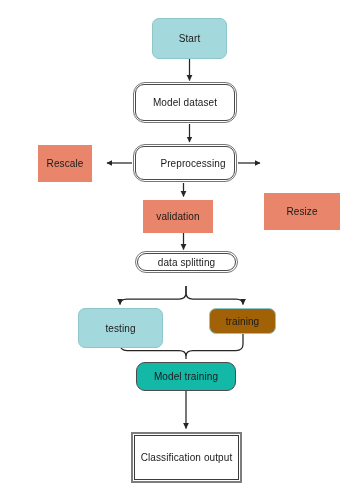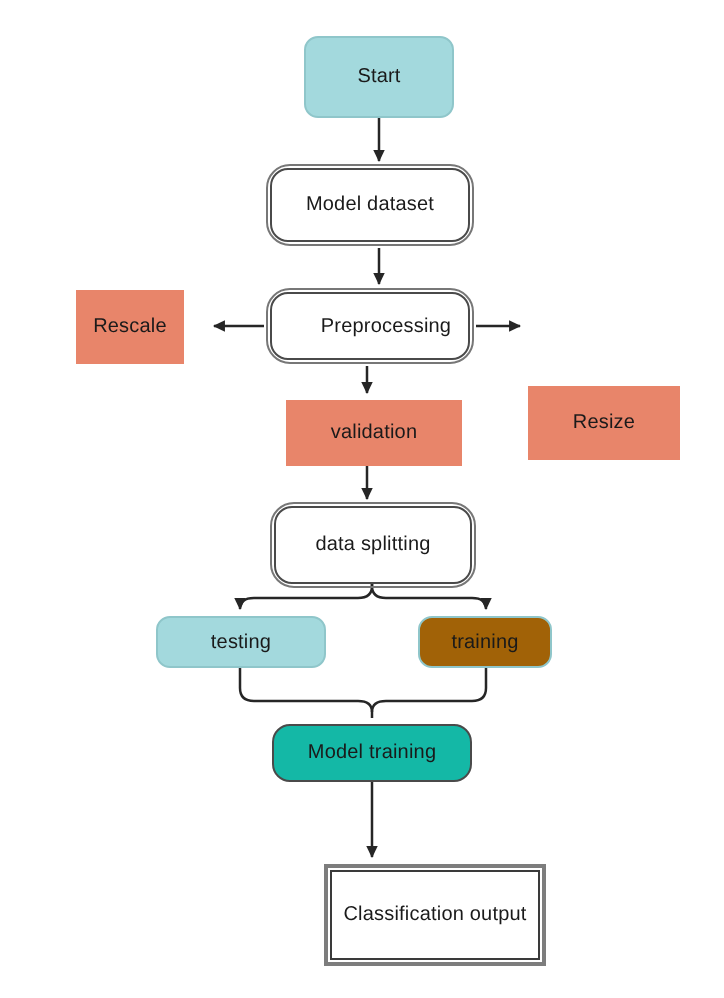--- a/index.html
+++ b/index.html
@@ -66,21 +66,20 @@
     right: -3px;
     bottom: -3px;
     border: 1px solid #777;
     border-radius: 12px;
     pointer-events: none;
   }
   
   .n-out {
     background: #ffffff;
     border: 2px solid #7d7d7d;
-    margin-left: 31px;
   }
   .n-out::before {
     content: "";
     position: absolute;
     left: 1px;
     top: 1px;
     right: 1px;
     bottom: 1px;
     border: 1px solid #3a3a3a;
     pointer-events: none;
@@ -145,29 +144,29 @@
   </div>
 
   <div class="node n-fill-rect" style="left:38px; top:145px; width:54px; height:37px; background:#e8856a; border-color:#e8856a;">
     <span class="node-label">Rescale</span>
   </div>
 
   <div class="node n-fill-rect" style="left:264px; top:145px; width:76px; height:37px; background:#e8856a; border-color:#e8856a;margin-top:48px;">
     <span class="node-label">Resize</span>
   </div>
 
-  <div class="node n-fill-rect" style="left:143px; top:200px; width:88px; height:33px; background:#e8856a; border-color:#e8856a;">
+  <div class="node n-fill-rect" style="left:143px; top:200px; width:70px; height:33px; background:#e8856a; border-color:#e8856a;">
     <span class="node-label">validation</span>
   </div>
 
-  <div class="node n-proc-dbl" style="left:137px; top:253px; width:99px; height:39px;">
+  <div class="node n-proc-dbl" style="left:137px; top:253px; width:99px; height:18px;">
     <span class="node-label">data splitting</span>
   </div>
 
-  <div class="node n-fill-round" style="left:78px; top:308px; width:85px; height:26px; background:#a3d9dd; border-color:#8fc6ca;">
+  <div class="node n-fill-round" style="left:78px; top:308px; width:85px; height:40px; background:#a3d9dd; border-color:#8fc6ca;">
     <span class="node-label">testing</span>
   </div>
 
   <div class="node n-fill-round" style="left:209px; top:308px; width:67px; height:26px; background:#a16207; border-color:#8fc6ca;">
     <span class="node-label">training</span>
   </div>
 
   <div class="node n-proc" style="left:136px; top:362px; width:100px; height:29px;">
     <span class="node-label">Model training</span>
   </div>

